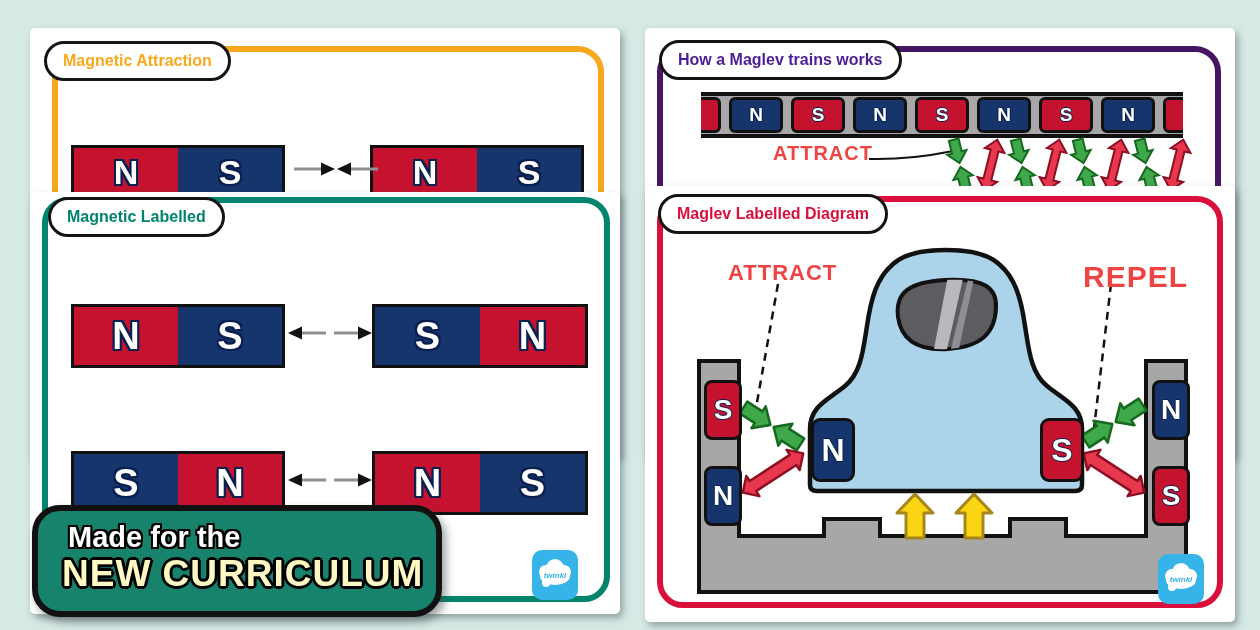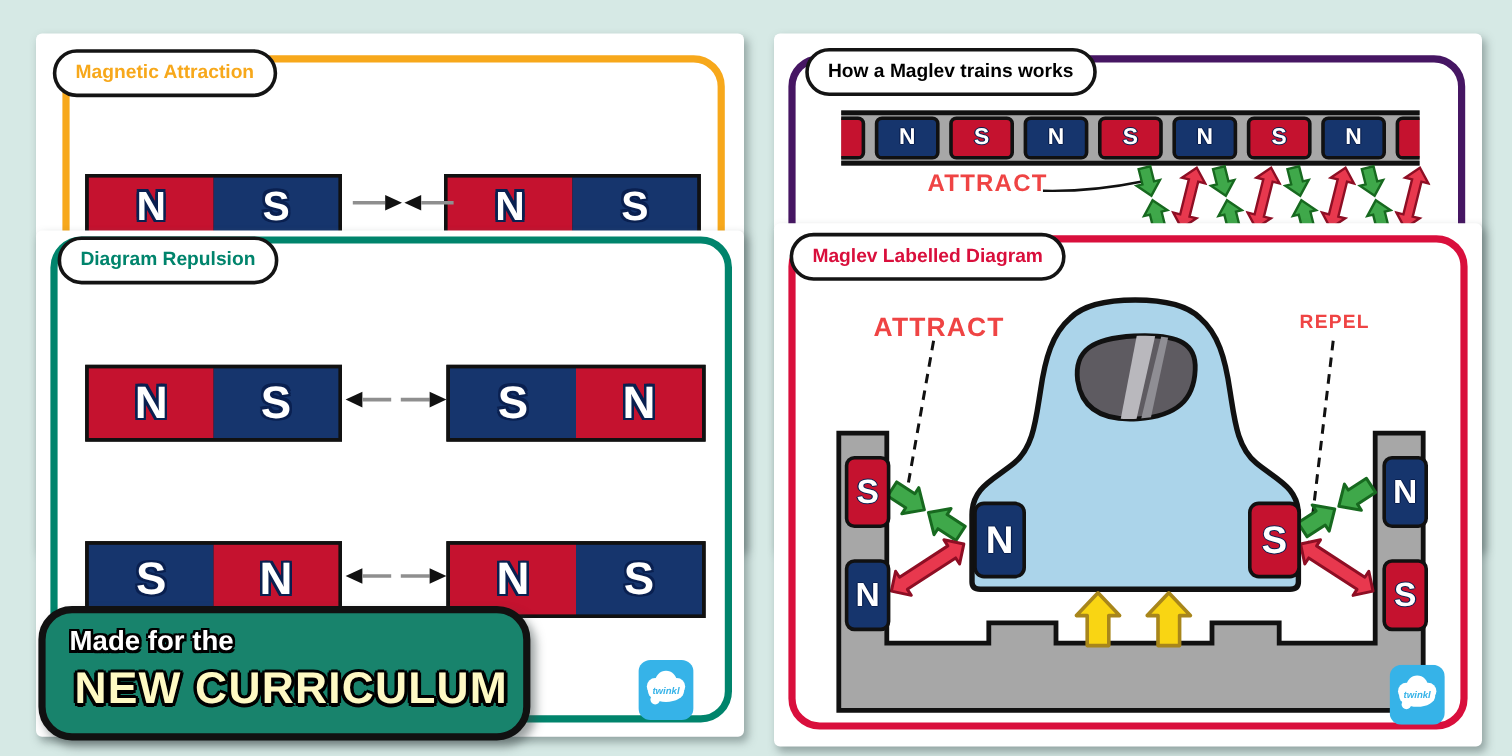--- a/index.html
+++ b/index.html
@@ -41,21 +41,21 @@
   .tmag.blue{background:#16356d;}
   .stub{width:24px;}
   .stub.l{margin-left:-10px;}
   .stub.r{margin-right:-10px;}
 
   .arrowrow{position:absolute;display:flex;gap:1px;}
 
   
   .banner{position:absolute;background:#18836c;border:6px solid #111;border-radius:28px;
           z-index:6;box-shadow:4px 5px 8px rgba(60,72,72,.5);}
-  .banner .l1{position:absolute;left:20px;top:10px;font-size:23px;font-weight:bold;color:#fff;
+  .banner .l1{position:absolute;left:30px;top:10px;font-size:29px;font-weight:bold;color:#fff;
       text-shadow:-2px 0 #000,2px 0 #000,0 -2px #000,0 2px #000,-2px -2px #000,2px 2px #000,-2px 2px #000,2px -2px #000;}
   .banner .l2{position:absolute;left:24px;top:42px;font-size:37px;font-weight:bold;color:#fef9c3;letter-spacing:1px;
       text-shadow:-3px 0 #000,3px 0 #000,0 -3px #000,0 3px #000,-2px -2px #000,2px 2px #000,-2px 2px #000,2px -2px #000;}
 
   .twinkl{position:absolute;z-index:7;font-style:italic;}
   svg{display:block;}
 </style>
 </head>
 <body>
 
@@ -76,21 +76,21 @@
     <svg style="position:absolute;left:260px;top:128px;" width="92" height="26" viewBox="0 0 92 26">
       <line x1="4" y1="13" x2="31" y2="13" stroke="#8f8f8f" stroke-width="3"></line>
       <polygon points="31,6.5 45,13 31,19.5" fill="#111"></polygon>
       <polygon points="61,6.5 47,13 61,19.5" fill="#111"></polygon>
       <line x1="61" y1="13" x2="88" y2="13" stroke="#8f8f8f" stroke-width="3"></line>
     </svg>
   </div>
 
   <div class="card" style="left:645px;top:28px;width:590px;height:430px;">
     <div class="frame" style="left:12px;right:14px;top:18px;bottom:8px;border-color:#461663;"></div>
-    <div class="badge" style="left:26px;top:12px;color:#000000;">How a Maglev trains works</div>
+    <div class="badge" style="left:14px;top:12px;color:#4c1d95;">How a Maglev trains works</div>
 
     <div class="track" style="left:56px;top:64px;width:482px;height:38px;">
       <div class="tmag red stub l"></div>
       <div class="tmag blue" style="width:48px;">N</div>
       <div class="tmag red" style="width:48px;">S</div>
       <div class="tmag blue" style="width:48px;">N</div>
       <div class="tmag red" style="width:48px;">S</div>
       <div class="tmag blue" style="width:48px;">N</div>
       <div class="tmag red" style="width:48px;">S</div>
       <div class="tmag blue" style="width:48px;">N</div>
@@ -146,21 +146,21 @@
       <svg width="30" height="58" viewBox="0 0 30 58">
           <g transform="translate(15,29) rotate(14)">
             <path d="M0 -26 L10 -15 L4 -15 L4 15 L10 15 L0 26 L-10 15 L-4 15 L-4 -15 L-10 -15 Z" fill="#e8384e" stroke="#8e0e24" stroke-width="2"></path>
           </g>
         </svg>
     </div>
   </div>
 
   <div class="card" style="left:30px;top:192px;width:590px;height:422px;z-index:2;">
     <div class="frame" style="left:12px;right:10px;top:5px;bottom:12px;border-color:#00846c;"></div>
-    <div class="badge" style="left:18px;top:5px;color:#00846c;">Diagram Repulsion</div>
+    <div class="badge" style="left:18px;top:5px;color:#00846c;">Magnetic Labelled</div>
 
     <div class="magnet" style="left:41px;top:112px;width:208px;height:58px;font-size:38px;">
       <div class="pole red">N</div>
       <div class="pole blue">S</div>
     </div>
     <div class="magnet" style="left:342px;top:112px;width:210px;height:58px;font-size:38px;">
       <div class="pole blue">S</div>
       <div class="pole red">N</div>
     </div>
     <svg style="position:absolute;left:254px;top:128px;" width="92" height="26" viewBox="0 0 92 26">
@@ -228,21 +228,21 @@
 
       <g transform="translate(270,330)">
         <path d="M0 -22 L18 -3 L9 -3 L9 22 L-9 22 L-9 -3 L-18 -3 Z" fill="#f9d513" stroke="#a8861b" stroke-width="3" stroke-linejoin="round"></path>
       </g>
       <g transform="translate(329,330)">
         <path d="M0 -22 L18 -3 L9 -3 L9 22 L-9 22 L-9 -3 L-18 -3 Z" fill="#f9d513" stroke="#a8861b" stroke-width="3" stroke-linejoin="round"></path>
       </g>
     </svg>
 
     <div class="label" style="left:83px;top:74px;font-size:22px;">ATTRACT</div>
-    <div class="label" style="left:438px;top:74px;font-size:16px;">REPEL</div>
+    <div class="label" style="left:438px;top:74px;font-size:30px;">REPEL</div>
 
     <div class="chip red" style="left:59px;top:194px;width:32px;height:54px;font-size:28px;">S</div>
     <div class="chip blue" style="left:59px;top:280px;width:32px;height:54px;font-size:28px;">N</div>
     <div class="chip blue" style="left:507px;top:194px;width:32px;height:54px;font-size:28px;">N</div>
     <div class="chip red" style="left:507px;top:280px;width:32px;height:54px;font-size:28px;">S</div>
     <div class="chip blue" style="left:166px;top:232px;width:38px;height:58px;font-size:32px;border-radius:9px;">N</div>
     <div class="chip red" style="left:395px;top:232px;width:38px;height:58px;font-size:32px;border-radius:9px;">S</div>
   </div>
 
   <div class="banner" style="left:32px;top:505px;width:398px;height:100px;">

